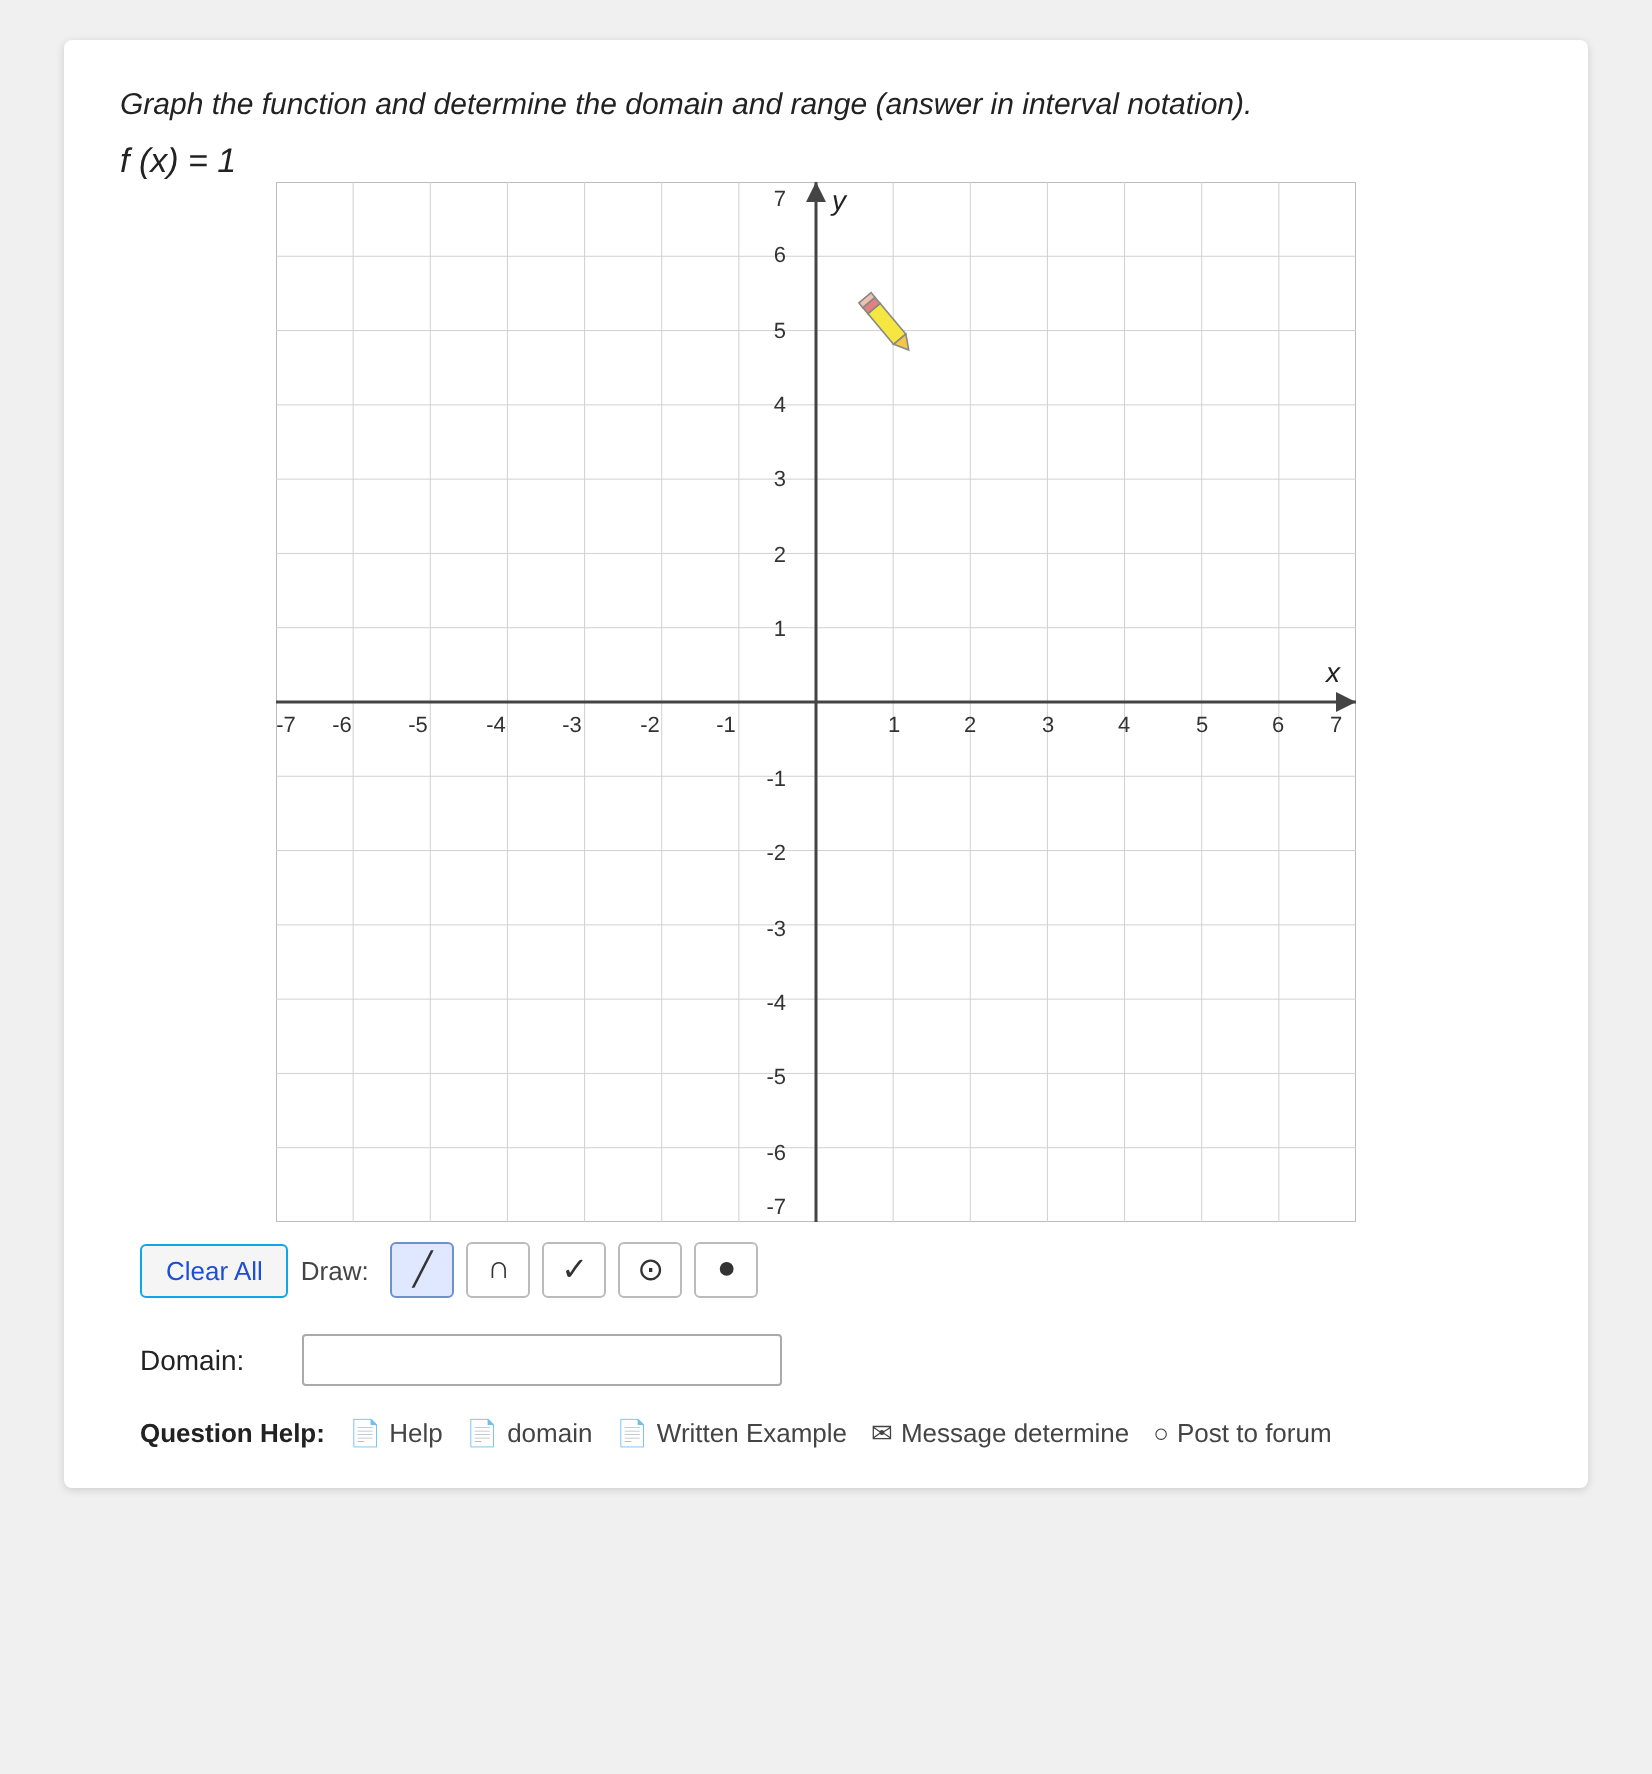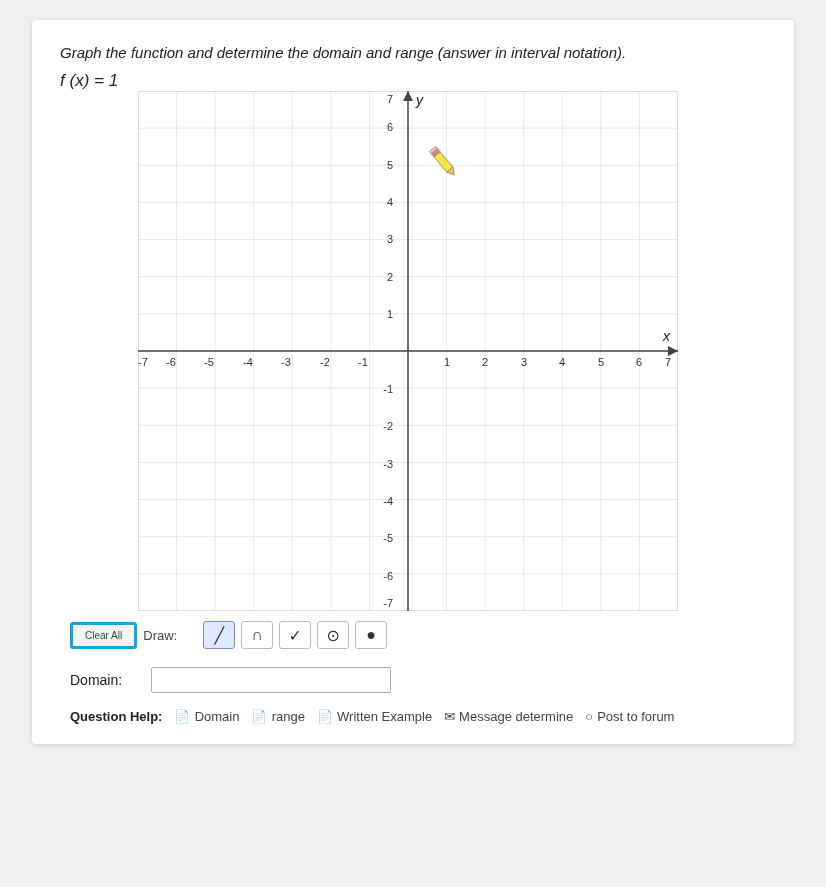--- a/index.html
+++ b/index.html
@@ -42,31 +42,31 @@
     }
     .toolbar {
       display: flex;
       align-items: center;
       gap: 6px;
       margin: 8px 0 18px 0;
       padding-left: 10px;
     }
     .clear-all-btn {
       padding: 5px 12px;
-      border: 3px solid #0ea5e9;
+      border: 1px solid #0ea5e9;
       background: #f5f5f5;
       border-radius: 3px;
-      font-size: 10px;
+      font-size: 13px;
       cursor: pointer;
-      color: #14532d;
+      color: #1d4ed8;
     }
     .draw-label {
       font-size: 13px;
       color: #444;
-      margin-right: 20px;
+      margin-right: 5px;
     }
     .draw-tool {
       width: 32px;
       height: 28px;
       border: 1px solid #bbb;
       background: #fff;
       border-radius: 3px;
       cursor: pointer;
       display: flex;
       align-items: center;
@@ -241,25 +241,25 @@
     <div class="input-row">
       <label>Domain:</label>
       <input type="text" value="" style="">
     </div>
   </div>
 
   <div class="question-help">
     <span class="question-help-label">Question Help:</span>
     <a class="help-item" href="#">
       <span class="help-icon">📄</span>
-      <span>Domain</span>
+      <span>Help</span>
     </a>
     <a class="help-item" href="#">
       <span class="help-icon">📄</span>
-      <span>range</span>
+      <span>domain</span>
     </a>
     <a class="help-item" href="#">
       <span class="help-icon">📄</span>
       <span>Written Example</span>
     </a>
     <a class="help-item" href="#">
       <span class="help-icon">✉</span>
       <span>Message determine</span>
     </a>
     <a class="help-item" href="#">

